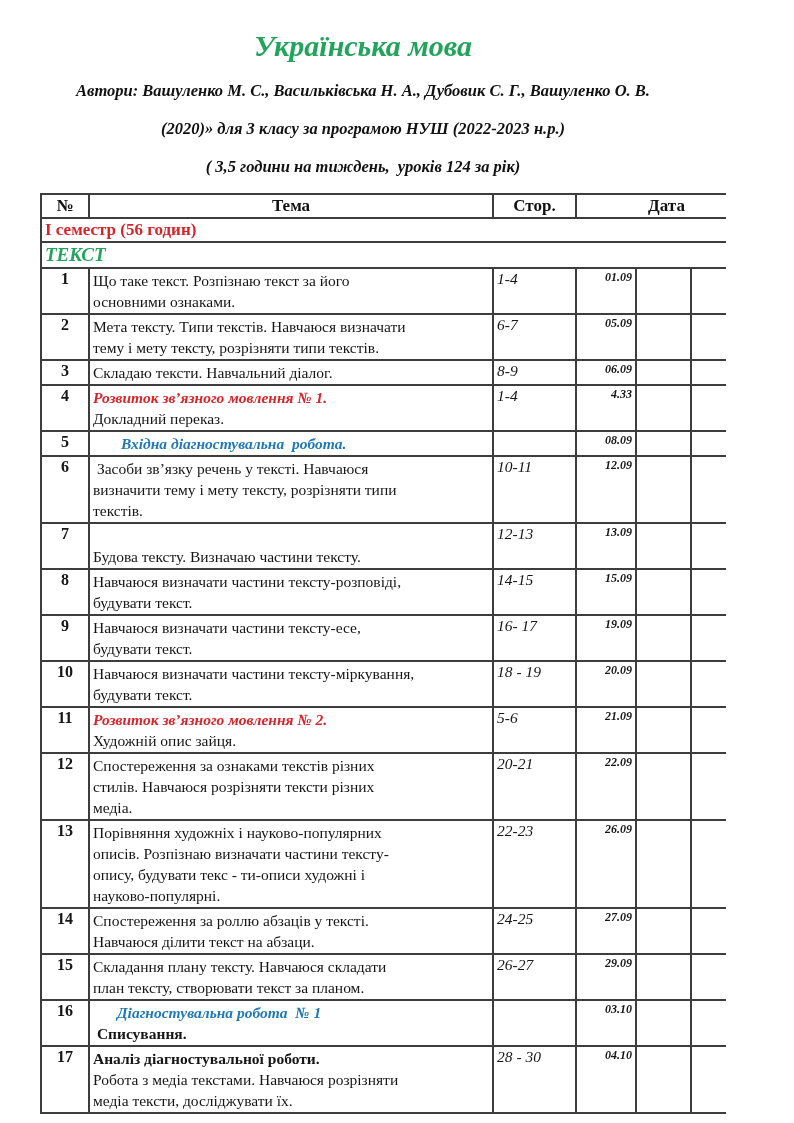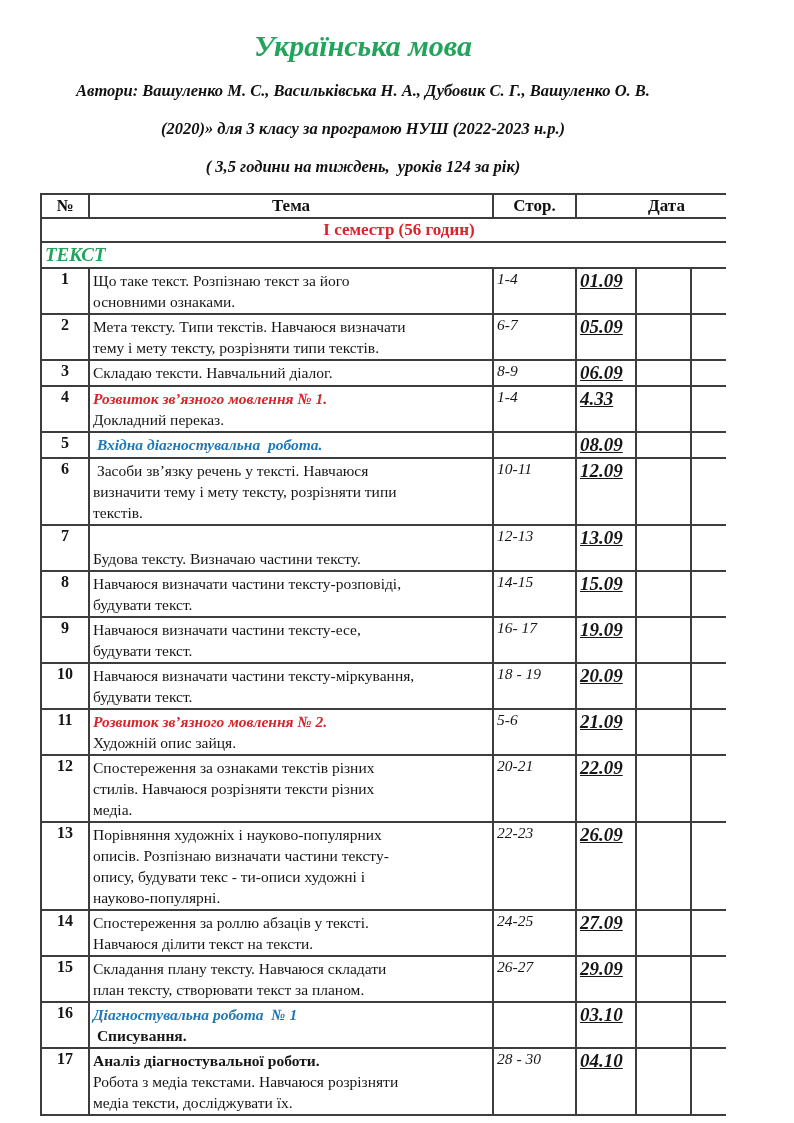--- a/index.html
+++ b/index.html
@@ -47,21 +47,20 @@
     overflow: hidden;
   }
   th.h-cell {
     font-size: 17px;
     font-weight: bold;
     text-align: center;
     padding: 2px 0;
     color: #111111;
   }
   td.sec-row1 {
-    text-align: center;
     font-size: 17px;
     font-weight: bold;
     color: var(--red, #D8242B);
     padding: 2px 0;
   }
   td.sec-row2 {
     font-size: 19px;
     font-weight: bold;
     font-style: italic;
     color: var(--green, #23A45C);
@@ -74,36 +73,35 @@
     padding-top: 2px;
   }
   td.c-topic { padding: 2px 4px 2px 7px; }
   .line {
     font-size: 15.5px;
     line-height: 21px;
     min-height: 21px;
     white-space: pre-wrap;
   }
   .ln-red   { color: var(--red, #D8242B); font-weight: bold; font-style: italic; }
-  .ln-blue  { color: var(--blue, #1F78B8); font-weight: bold; font-style: italic; }
+  .ln-blue  { color: var(--blue, #1F78B8); font-weight: bold; font-style: italic; margin-left: 24px; }
   .ln-boldit{ font-weight: bold; }
   .ln-bold  { font-weight: bold; }
   td.c-pages {
     text-align: left;
     font-style: italic;
     font-size: 15.5px;
     padding-top: 3px;
   }
   td.c-date {
-    text-align: left;
-    font-weight: bold;
-    font-style: italic;
-    font-size: 19px;
+    text-align: right;
+    font-weight: bold;
+    font-style: italic;
+    font-size: 12px;
     padding-top: 2px;
-    text-decoration: underline;
   }
   td.c-empty { }
 </style>
 </head>
 <body>
 
 <div class="page">
 
   <h1 class="doc-title">Українська мова</h1>
 
@@ -279,21 +277,21 @@
           </td>
           <td class="c-pages">22-23</td>
           <td class="c-date">26.09</td>
           <td class="c-empty"></td>
           <td class="c-empty"></td>
         </tr>
         <tr>
           <td class="c-num">14</td>
           <td class="c-topic">
             <div class="line">Спостереження за роллю абзаців у тексті.</div>
-            <div class="line">Навчаюся ділити текст на тексти.</div>
+            <div class="line">Навчаюся ділити текст на абзаци.</div>
           </td>
           <td class="c-pages">24-25</td>
           <td class="c-date">27.09</td>
           <td class="c-empty"></td>
           <td class="c-empty"></td>
         </tr>
         <tr>
           <td class="c-num">15</td>
           <td class="c-topic">
             <div class="line">Складання плану тексту. Навчаюся складати</div>

